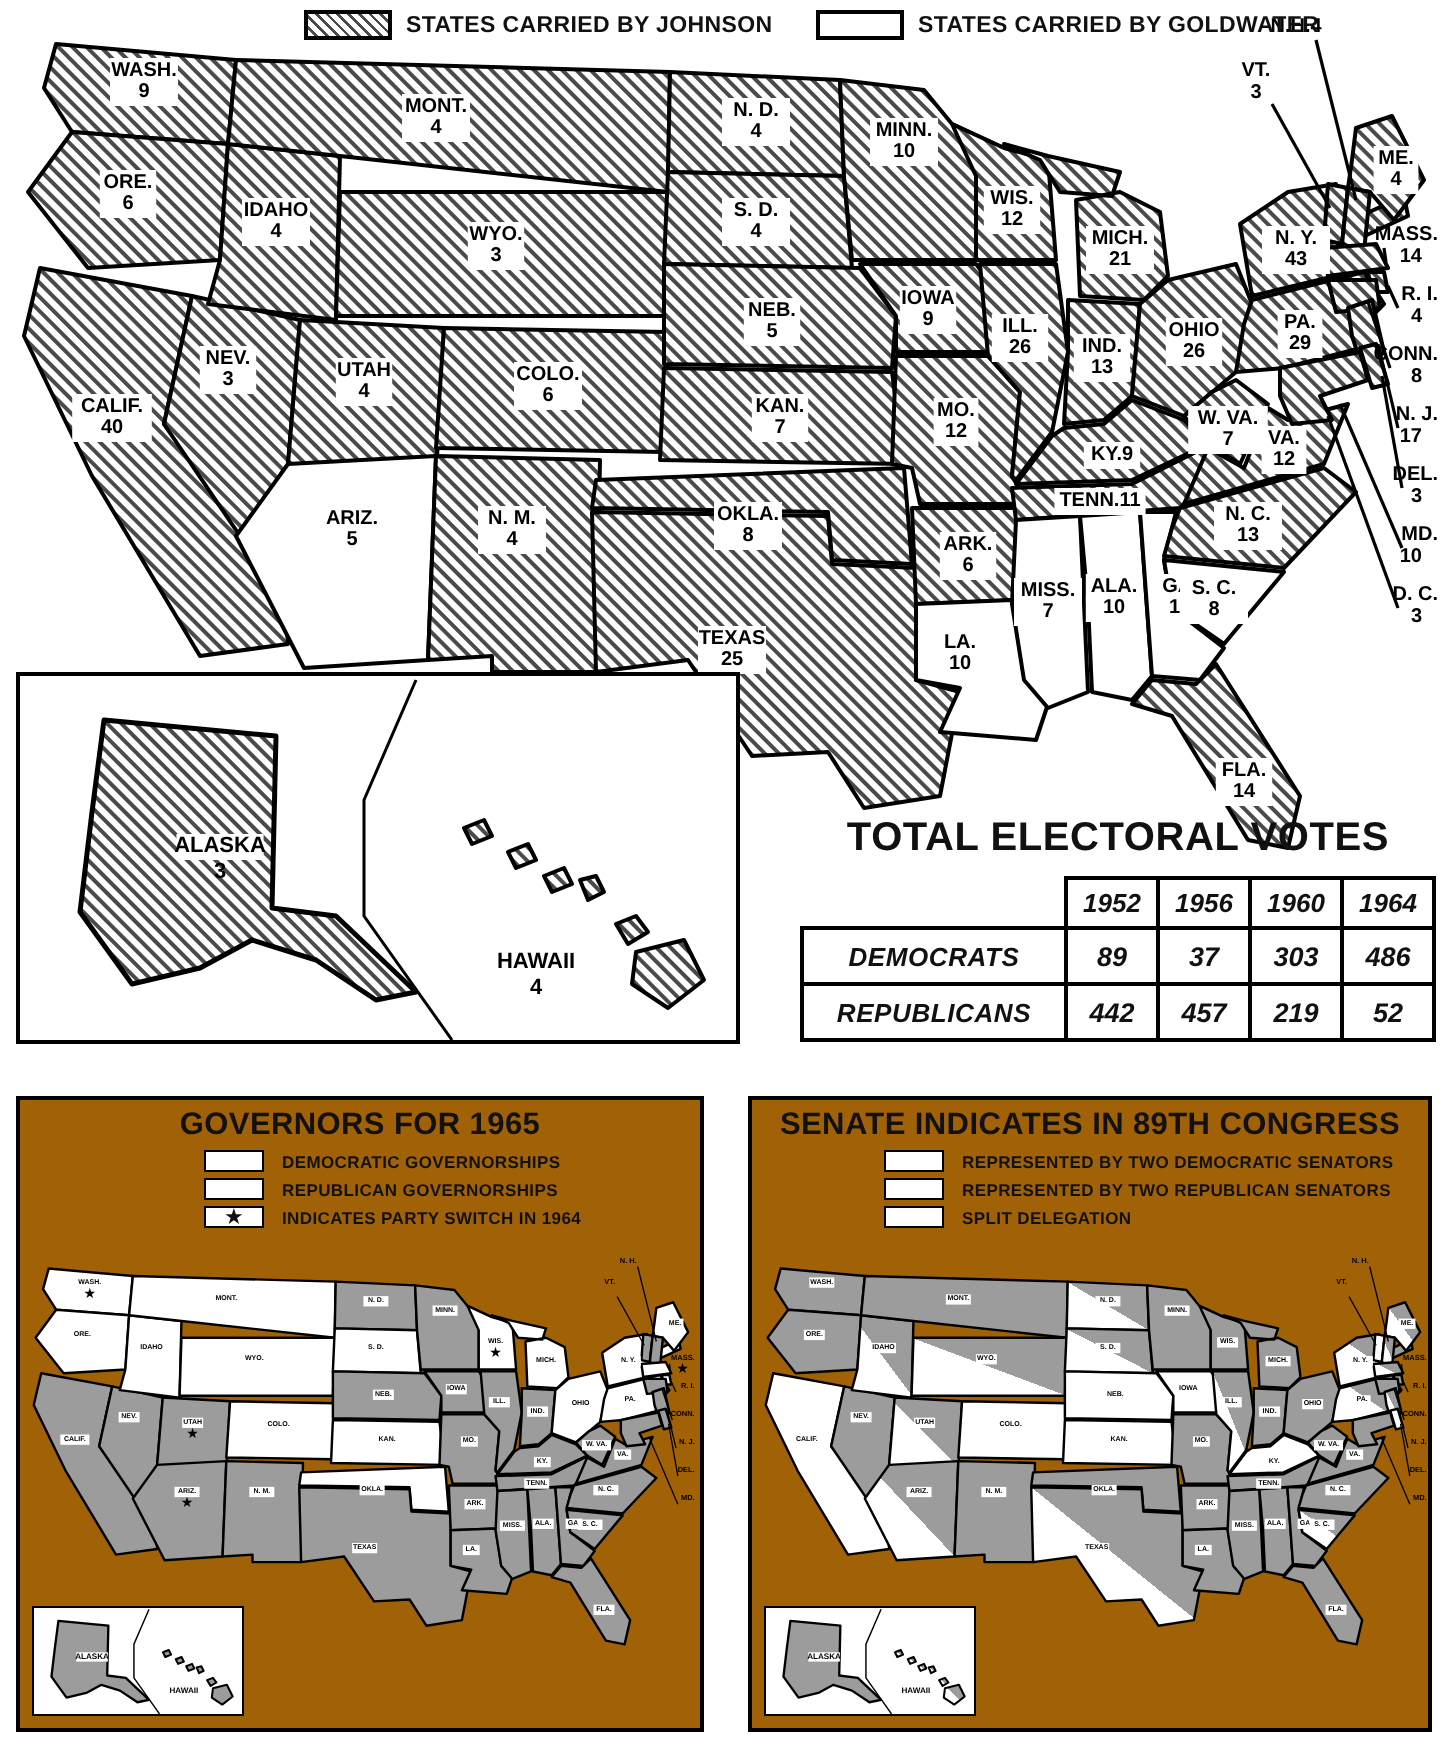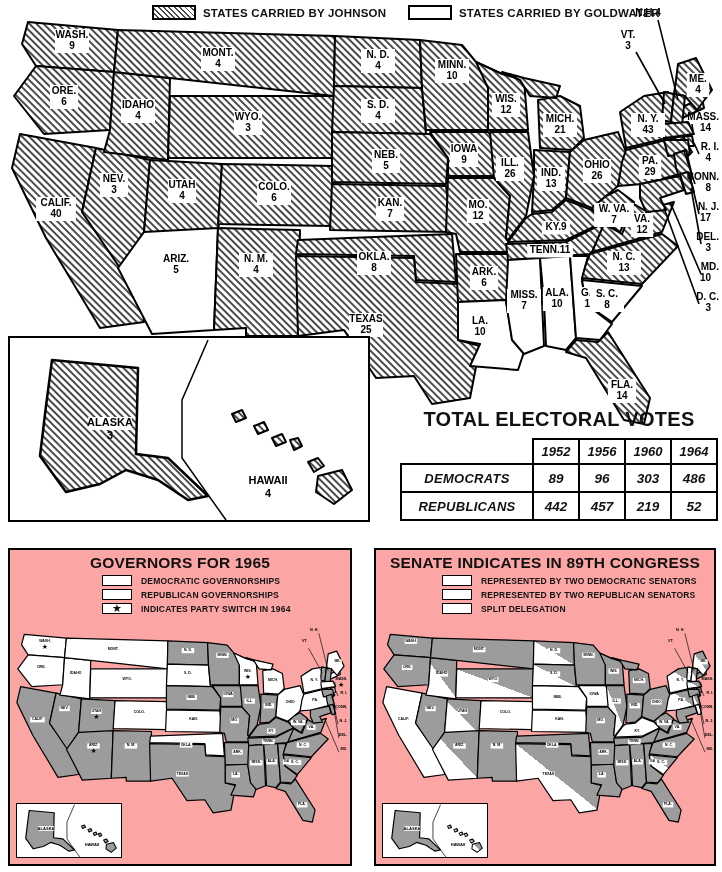--- a/index.html
+++ b/index.html
@@ -21,21 +21,21 @@
   
   .etv{position:absolute;left:400px;top:408px;width:318px;}
   .etv-title{font-weight:bold;font-size:20px;text-align:center;letter-spacing:.3px;}
   table.etable{border-collapse:collapse;margin-top:7px;width:100%;font-style:italic;}
   table.etable td{border:2.5px solid #000;font-weight:bold;font-size:13.5px;
                   text-align:center;padding:0;height:26px;}
   table.etable tr.yrow td{height:23px;font-size:13px;}
   table.etable td.noborder{border:none;}
   table.etable td.party{font-size:13px;letter-spacing:.3px;}
   
-  .panel{position:absolute;border:2px solid #000;background:#fca5a5;box-sizing:border-box;}
+  .panel{position:absolute;border:2px solid #000;background:#a16207;box-sizing:border-box;}
   .panel-title{font-weight:bold;font-size:15.5px;text-align:center;margin-top:4px;
                letter-spacing:.2px;}
   .plegend{margin-top:3px;display:flex;flex-direction:column;gap:3px;}
   .plegend .leg-row{display:flex;align-items:center;gap:9px;font-weight:bold;
                     font-size:8.5px;letter-spacing:.2px;margin-left:24px;}
   .plegend .psw{width:30px;height:11px;border:1.5px solid #000;box-sizing:border-box;
                 background:#fff;flex:0 0 auto;}
   .mini-map{position:absolute;left:1px;top:74px;}
   .mini-inset{position:absolute;left:6px;bottom:6px;border:1.5px solid #000;background:#fff;}
 </style>
@@ -303,21 +303,21 @@
           <tr class="yrow">
         <td class="noborder"></td>
         <td>1952</td>
         <td>1956</td>
         <td>1960</td>
         <td>1964</td>
       </tr>
       <tr>
         <td class="party">DEMOCRATS</td>
         <td>89</td>
-        <td>96</td>
+        <td>37</td>
         <td>303</td>
         <td>486</td>
       </tr>
       <tr>
         <td class="party">REPUBLICANS</td>
         <td>442</td>
         <td>457</td>
         <td>219</td>
         <td>52</td>
       </tr>

